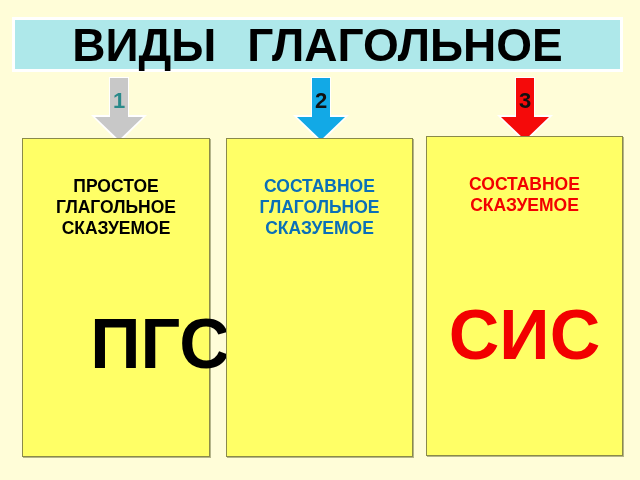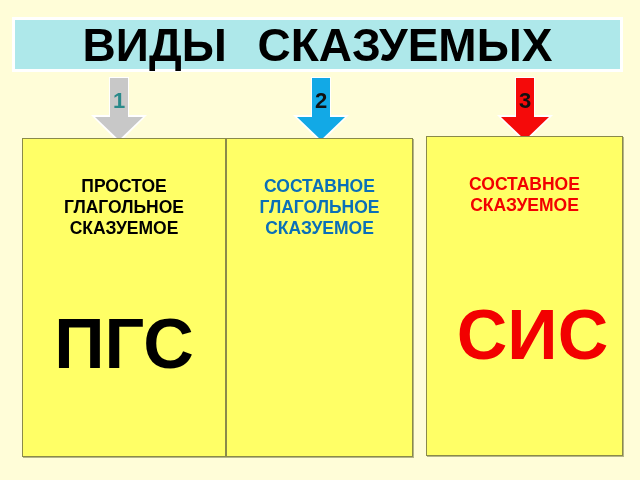--- a/index.html
+++ b/index.html
@@ -39,21 +39,21 @@
     }
     .box-abbr {
       position: absolute; left: 0; width: 100%; text-align: center;
       font-weight: bold; font-size: 70px; line-height: 1;
     }
   </style>
 </head>
 <body>
 
 <div class="banner">
-  <div class="banner-inner">ВИДЫ   СКАЗУЕМЫХ</div>
+  <div class="banner-inner">ВИДЫ   ГЛАГОЛЬНОЕ</div>
 </div>
 
 <div class="arrow" style="left:89px;">
   <svg width="60" height="68" viewBox="0 0 60 68">
     <polygon points="20,0 40,0 40,38 58,38 30,66 2,38 20,38" fill="#ffffff"></polygon>
     <polygon points="21,1 39,1 39,40 54,40 30,63 6,40 21,40" fill="#c8c8c8"></polygon>
   </svg>
   <div class="arrow-num" style="color:#2a8a8a;">1</div>
 </div>
 
@@ -66,36 +66,36 @@
 </div>
 
 <div class="arrow" style="left:495px;">
   <svg width="60" height="68" viewBox="0 0 60 68">
     <polygon points="20,0 40,0 40,38 58,38 30,66 2,38 20,38" fill="#ffffff"></polygon>
     <polygon points="21,1 39,1 39,40 54,40 30,63 6,40 21,40" fill="#f50a0a"></polygon>
   </svg>
   <div class="arrow-num" style="color:#111;">3</div>
 </div>
 
-<div class="box" style="left:22px; top:138px; width:204px; height:319px;">
+<div class="box" style="left:22px; top:138px; width:188px; height:319px;">
   <div class="box-title" style="top:37px; color:#000;">
     <div>ПРОСТОЕ</div>
     <div>ГЛАГОЛЬНОЕ</div>
     <div>СКАЗУЕМОЕ</div>
   </div>
-  <div class="box-abbr" style="top:170px; color:#000;">ПГС</div>
+  <div class="box-abbr" style="top:170px; color:#000;margin-left:44px;">ПГС</div>
 </div>
 
 <div class="box" style="left:226px; top:138px; width:187px; height:319px;">
   <div class="box-title" style="top:37px; color:#0a6fb8;">
     <div>СОСТАВНОЕ</div>
     <div>ГЛАГОЛЬНОЕ</div>
     <div>СКАЗУЕМОЕ</div>
   </div>
 </div>
 
 <div class="box" style="left:426px; top:136px; width:197px; height:320px;">
   <div class="box-title" style="top:37px; color:#f20000;">
     <div>СОСТАВНОЕ</div>
     <div>СКАЗУЕМОЕ</div>
   </div>
-  <div class="box-abbr" style="top:163px; color:#f20000;margin-left:8px;">СИС</div>
+  <div class="box-abbr" style="top:163px; color:#f20000;">СИС</div>
 </div>
 
 </body></html>

